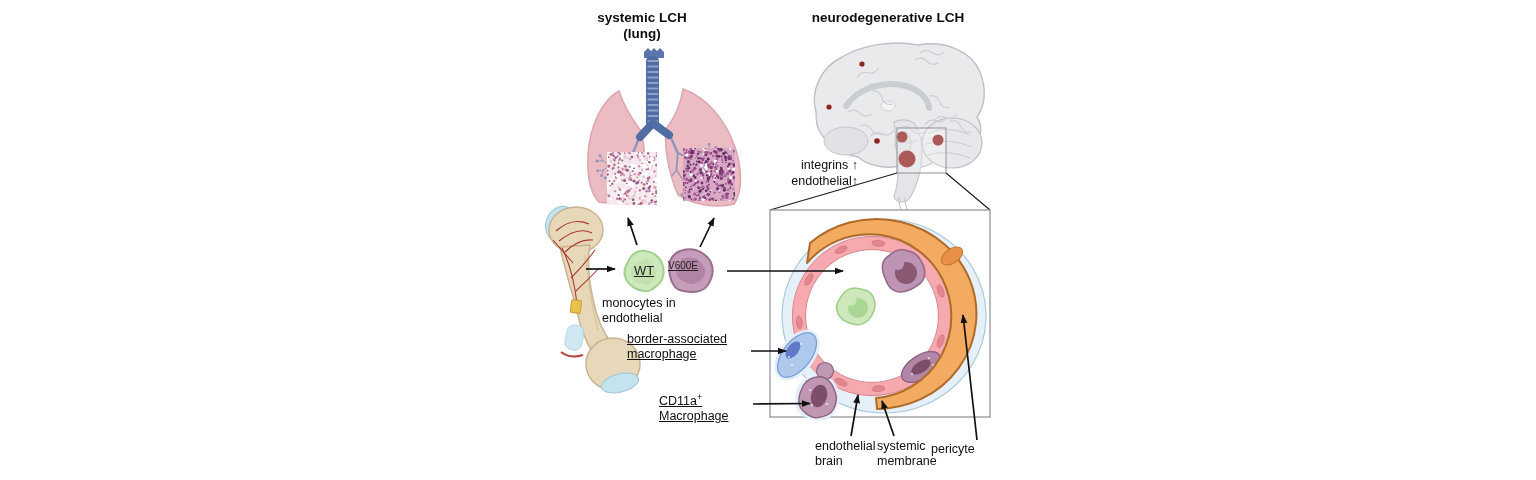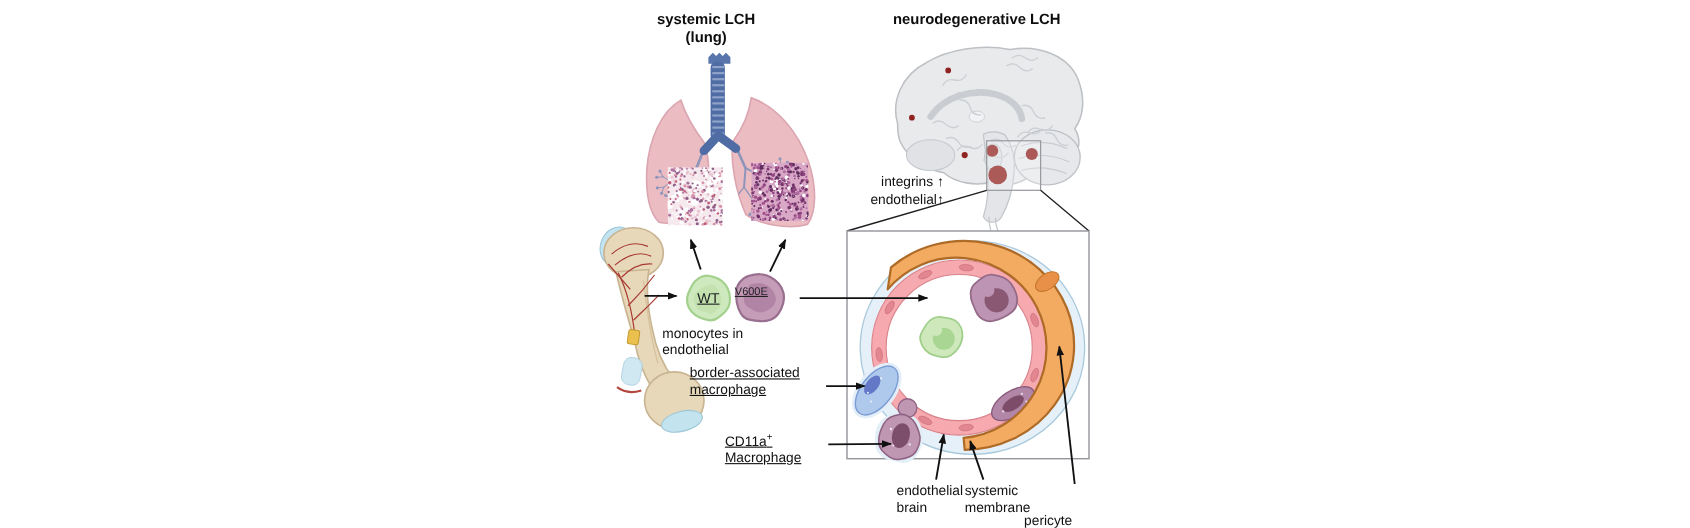--- a/index.html
+++ b/index.html
@@ -1010,15 +1010,15 @@
 </div>
 
 <div class="lbl" style="left:815px;top:439px;width:80px;">
   <div>endothelial</div>
   <div>brain</div>
 </div>
 <div class="lbl" style="left:877px;top:439px;width:80px;">
   <div>systemic</div>
   <div>membrane</div>
 </div>
-<div class="lbl" style="left:931px;top:442px;width:80px;margin-top:24px;">pericyte</div>
+<div class="lbl" style="left:931px;top:442px;width:80px;">pericyte</div>
 
 </div>
 
 </body></html>

